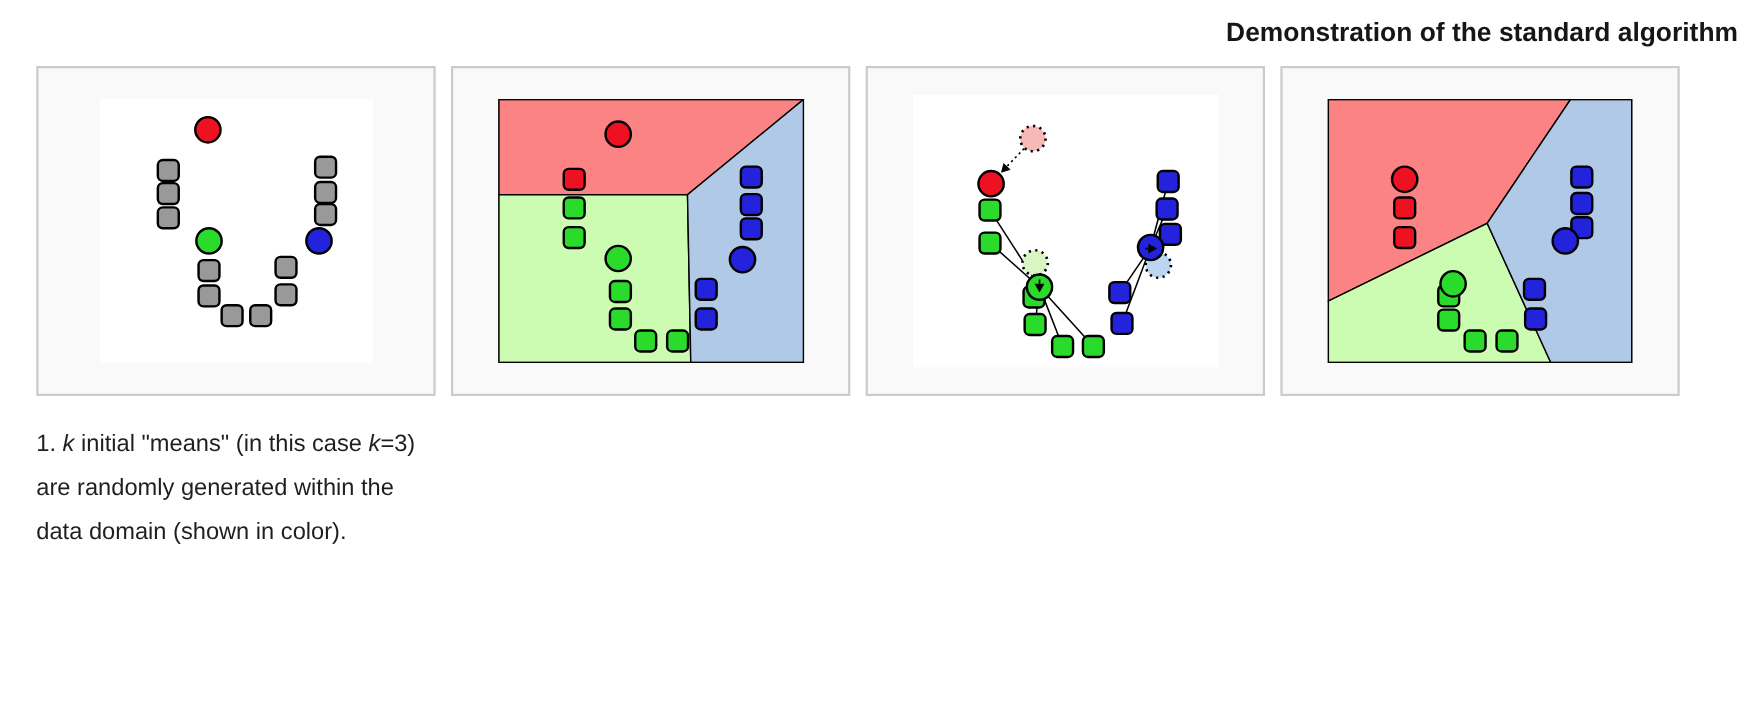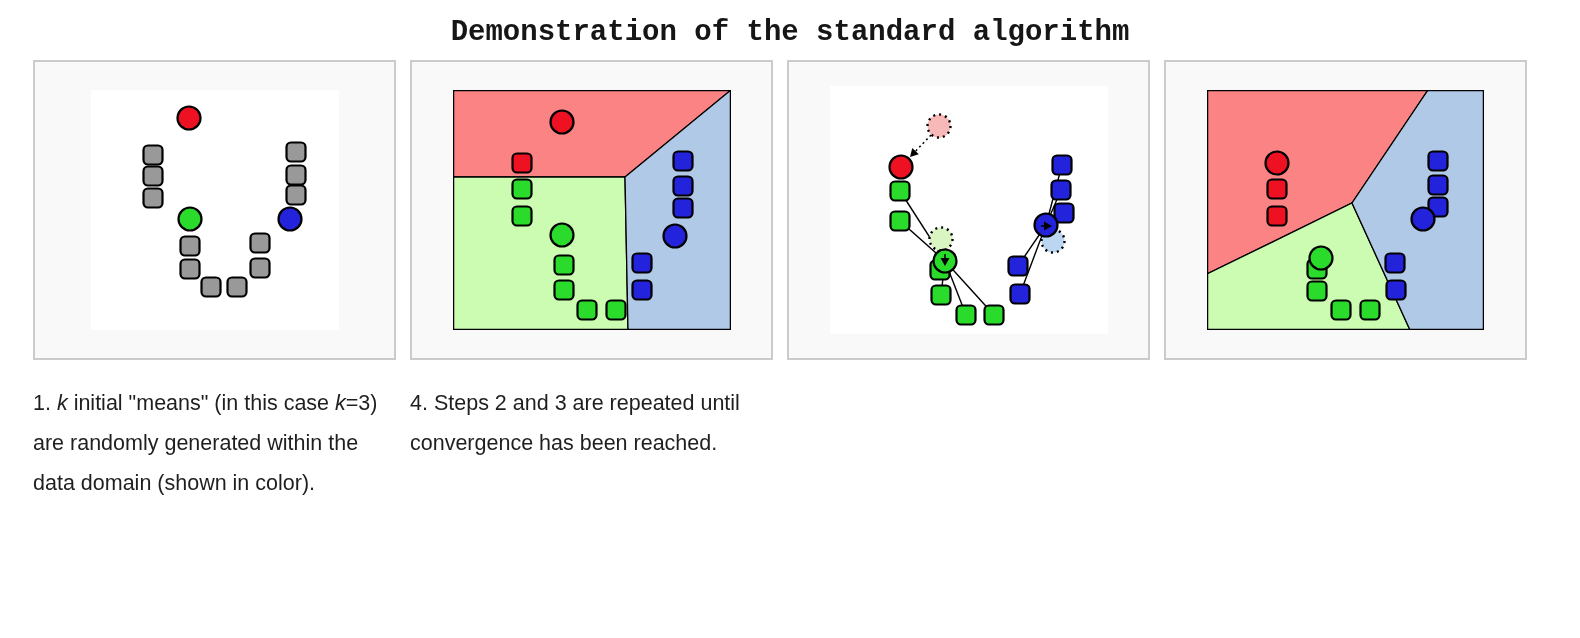--- a/index.html
+++ b/index.html
@@ -5,22 +5,22 @@
   * { box-sizing: border-box; }
   html, body { margin: 0; padding: 0; }
   body {
     width: 1580px; height: 638px; overflow: hidden;
     background: #ffffff;
     font-family: "Liberation Sans", sans-serif;
     position: relative;
   }
   .title {
     margin: 0; padding-top: 16px;
-    text-align: center;
-    font-size: 29px; font-weight: bold; color: #161616; font-family: Liberation Mono, monospace;
+    text-align: right;
+    font-size: 24px; font-weight: bold; color: #161616;
   }
   .panel-row {
     position: absolute; top: 60px; left: 33px;
     display: flex; gap: 14px;
   }
   .panel {
     width: 363px; height: 300px; margin: 0;
     border: 2px solid #cbcbcb; background: #f9f9f9;
     display: flex; align-items: center; justify-content: center;
   }
@@ -154,14 +154,13 @@
           <rect x="178.5" y="163.5" width="19" height="19" rx="4.5" fill="#2323dc" stroke="#000" stroke-width="2.2"></rect>
           <rect x="179.5" y="190.5" width="19" height="19" rx="4.5" fill="#2323dc" stroke="#000" stroke-width="2.2"></rect>
           <rect x="0.6" y="0.6" width="275.8" height="238.8" fill="none" stroke="#000" stroke-width="1.3"></rect>
         </svg>
     </div>
   </figure>
 </div>
 
 <div class="captions-row">
   <div class="caption"><span>1. </span><span class="it">k</span><span> initial "means" (in this case </span><span class="it">k</span><span>=3) are randomly generated within the data domain (shown in color).</span></div>
-  <div class="caption"><span>4. Steps 2 and 3 are repeated until convergence has been reached.</span></div>
 </div>
 
 </body></html>

